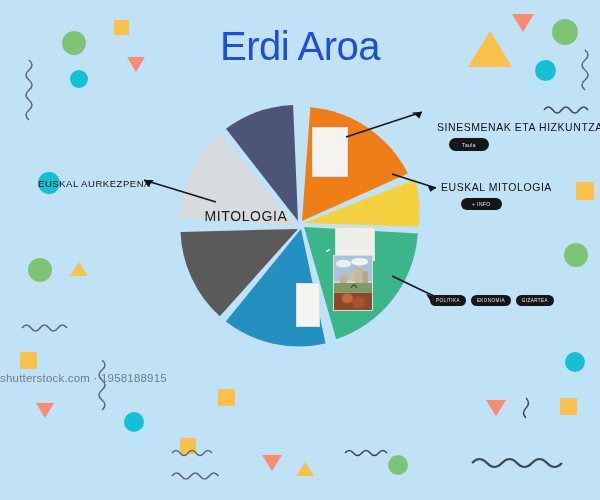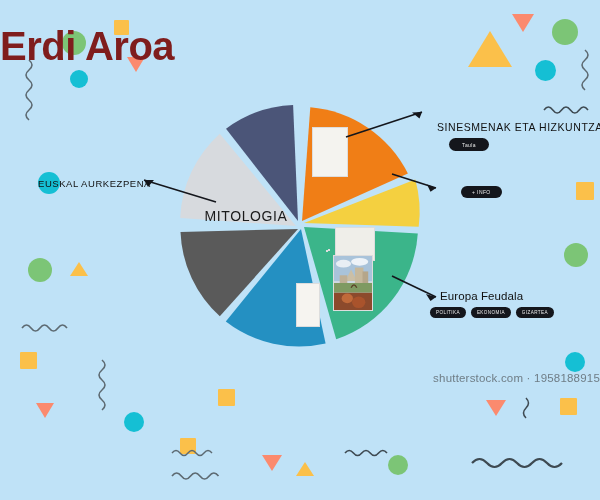--- a/index.html
+++ b/index.html
@@ -28,25 +28,25 @@
     border-right:var(--hw) solid transparent;
     border-top:var(--h) solid var(--c);
   }
   .deco.squiggle-h, .deco.squiggle-v { overflow:visible; }
 
   
   #title {
     position:absolute;
     left:0; right:0;
     top:24px;
-    text-align:left;
+    text-align:center;
     font-size:40px;
-    font-weight:bold;
+    font-weight:normal;
     letter-spacing:-0.5px;
-    color:#7f1d1d;
+    color:#1d4ed8;
     z-index:5;
   }
 
   
   #pie-wrap {
     position:absolute;
     left:178px; top:103px;
     width:244px; height:244px;
     z-index:3;
   }
@@ -101,21 +101,21 @@
   .pill.med { font-size:5px; height:12px; padding:0 11px; }
 
   
   .leader { position:absolute; z-index:6; overflow:visible; }
 
   
   #watermark {
     position:absolute;
     left:0; right:0;
     top:372px;
-    text-align:right;
+    text-align:left;
     font-size:11.5px;
     color:#6f7d86;
     letter-spacing:0.2px;
     z-index:8;
   }
 </style>
 </head>
 <body>
 
 <div class="deco circle" style="left:62px;  top:31px;  width:24px; height:24px; background:#7cc576;"></div>
@@ -279,27 +279,27 @@
 </svg>
 
 <div class="callout" style="left:437px; top:121px;">
   <div class="ctitle">SINESMENAK ETA HIZKUNTZAK</div>
   <div class="pillrow" style="margin-left:12px;">
     <span class="pill big">Taula</span>
   </div>
 </div>
 
 <div class="callout" style="left:441px; top:181px;">
+  <div class="ctitle">EUSKAL MITOLOGIA</div>
   <div class="pillrow" style="margin-left:20px;">
     <span class="pill med">+ INFO</span>
   </div>
 </div>
 
 <div class="callout" style="left:440px; top:290px;">
-  <div class="ctitle mixed">Europa Feudala</div>
   <div class="pillrow" style="margin-left:-10px;">
     <span class="pill">POLITIKA</span>
     <span class="pill">EKONOMIA</span>
     <span class="pill">GIZARTEA</span>
   </div>
 </div>
 
 <div class="deco circle" style="left:38px; top:172px; width:22px; height:22px; background:#15bfd4; z-index:6;"></div>
 <div class="callout" style="left:38px; top:178px; z-index:9;">
   <div class="ctitle" style="font-size:9.5px;">EUSKAL AURKEZPENA</div>

